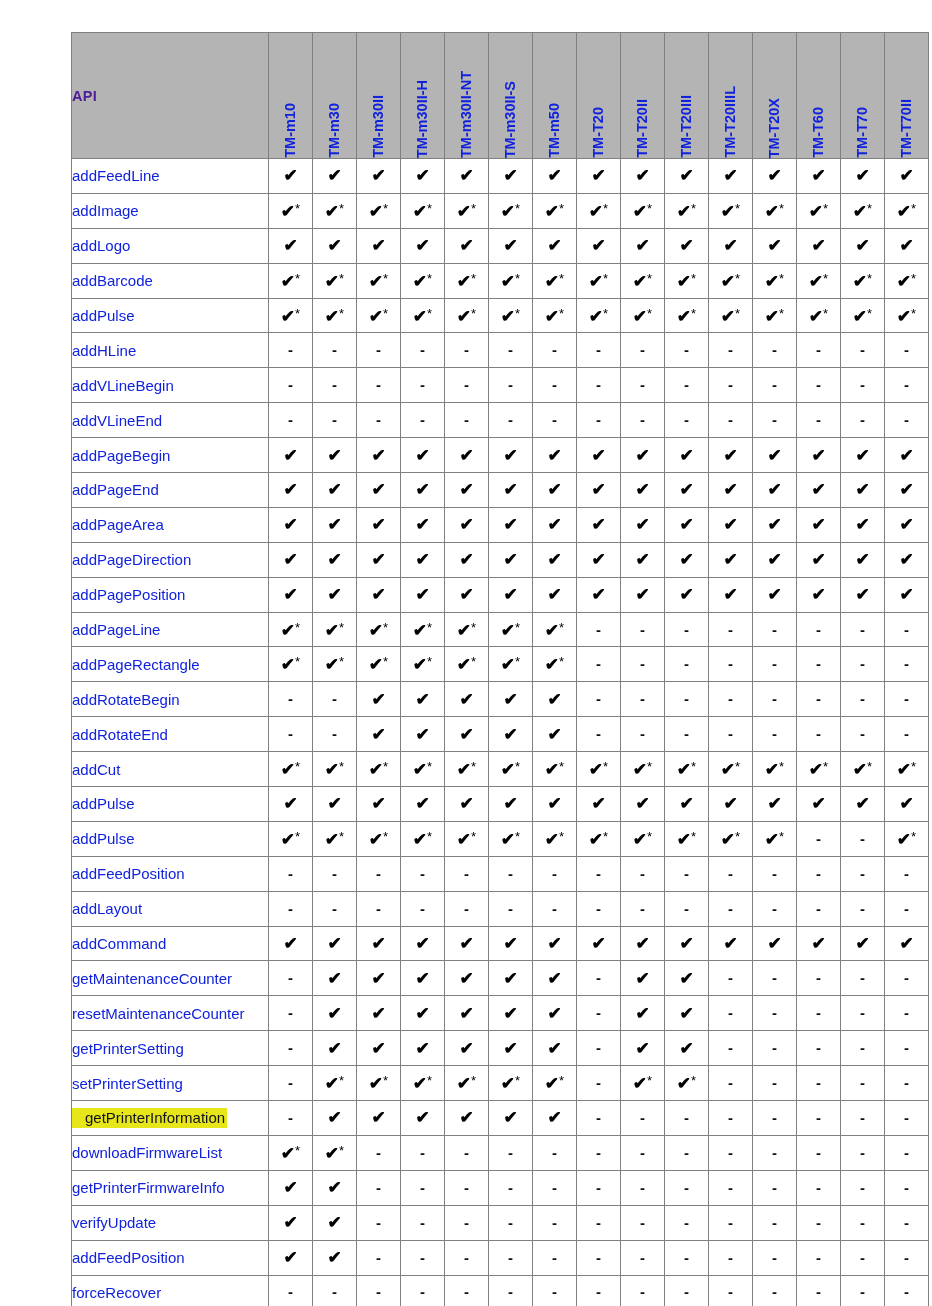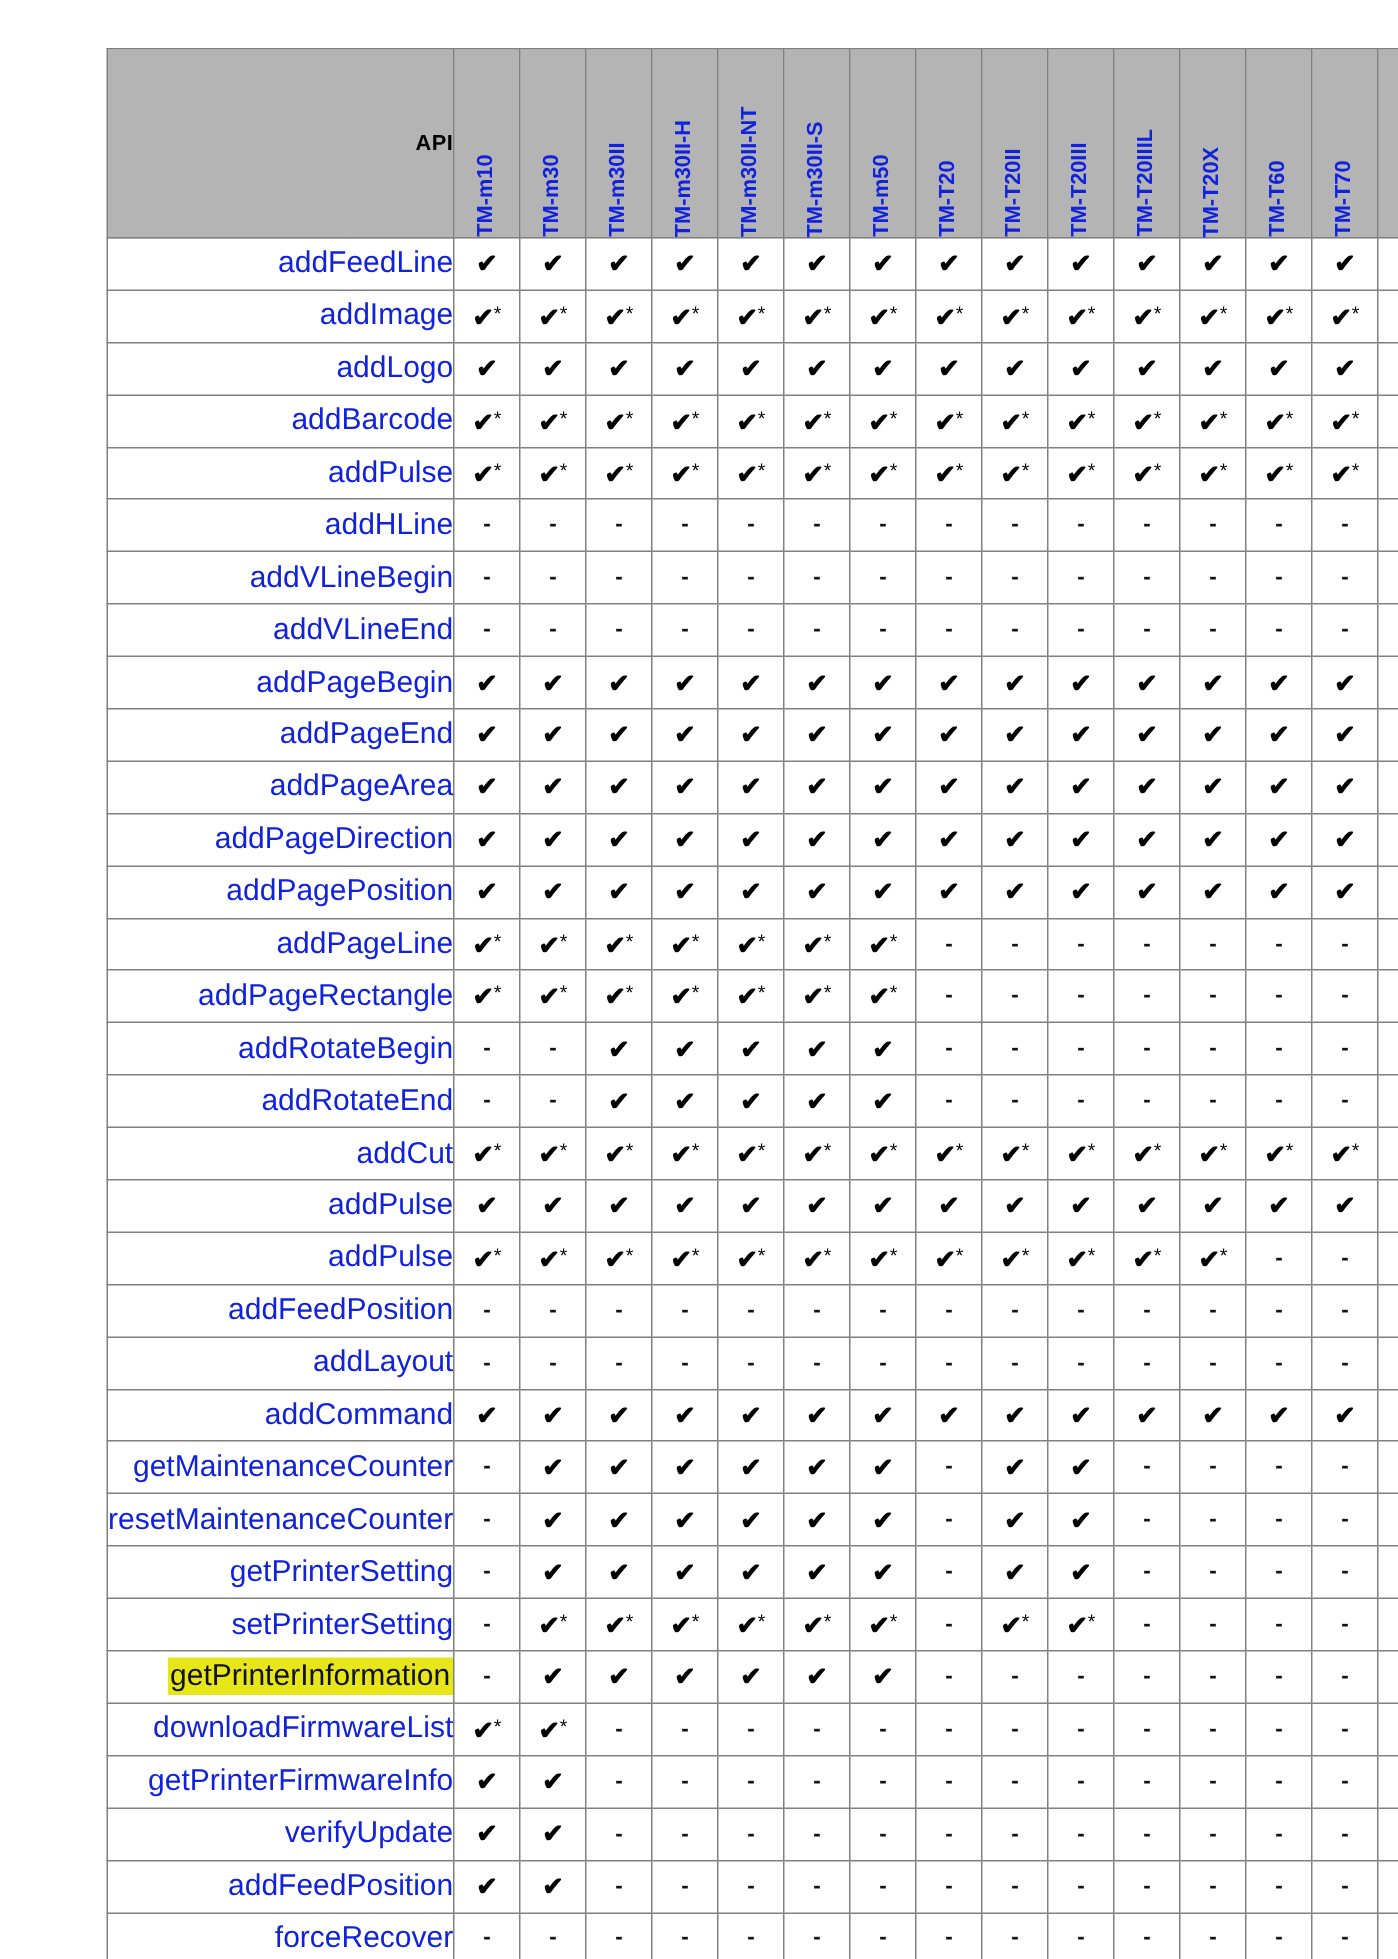--- a/index.html
+++ b/index.html
@@ -30,24 +30,24 @@
   table.matrix td, table.matrix th {
     border: 1px solid #808080;
     padding: 0;
     margin: 0;
   }
   
   th.corner {
     width: 196px;
     height: 125px;
     background: #b4b4b4;
-    color: #000000;
+    color: #4c1d95;
     font-size: 14.5px;
     font-weight: bold;
-    text-align: right;
+    text-align: left;
     vertical-align: middle;
     letter-spacing: 0.3px;
   }
   th.model {
     width: 43px;
     height: 125px;
     background: #b4b4b4;
     vertical-align: bottom;
     text-align: center;
     padding-bottom: 6px;
@@ -62,32 +62,32 @@
     font-weight: bold;
     letter-spacing: 0px;
     margin: 0 auto;
     line-height: 43px;
   }
   
   td.api {
     height: 33.9px;
     background: #ffffff;
     color: #1122dd;
-    font-size: 20px;
+    font-size: 15px;
     font-weight: normal;
-    text-align: right;
+    text-align: left;
     vertical-align: middle;
     padding-left: 9px;
     white-space: nowrap;
     overflow: hidden;
   }
   td.api .hl {
     background: #e6e619;
     color: #111122;
-    padding: 1px 2px 2px 1px;
+    padding: 1px 2px 2px 13px;
   }
   td.mark {
     height: 33.9px;
     background: #ffffff;
     text-align: center;
     vertical-align: middle;
     color: #000000;
     font-size: 16px;
     line-height: 1;
     white-space: nowrap;

